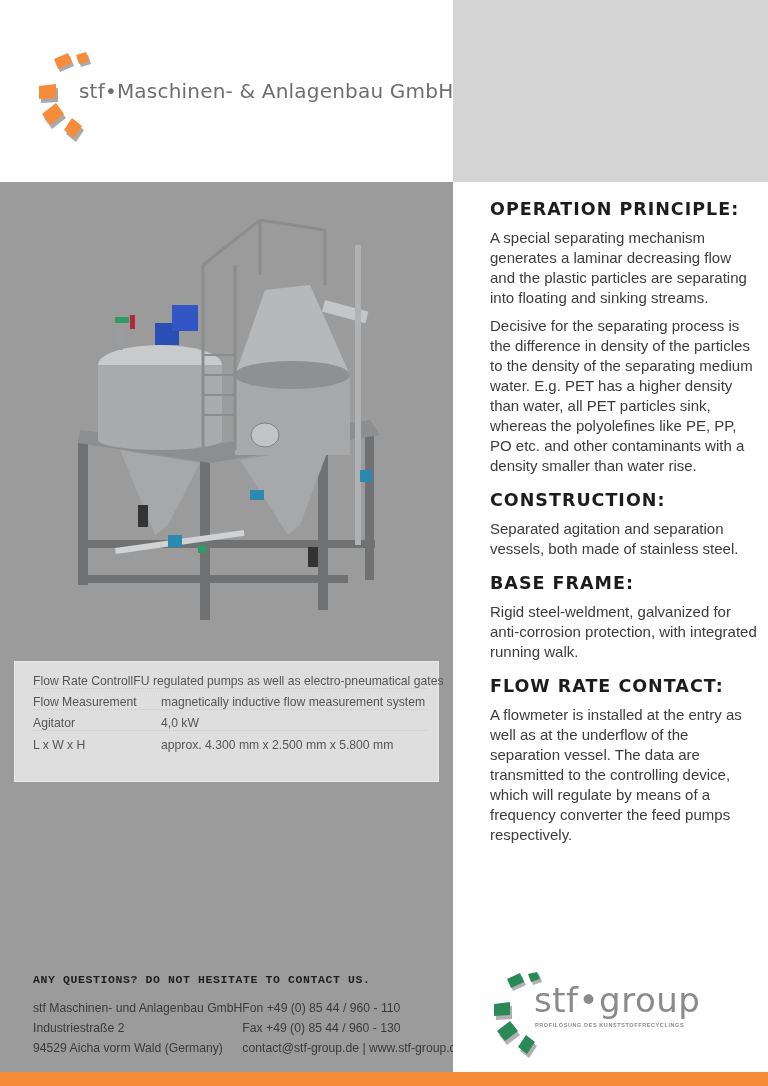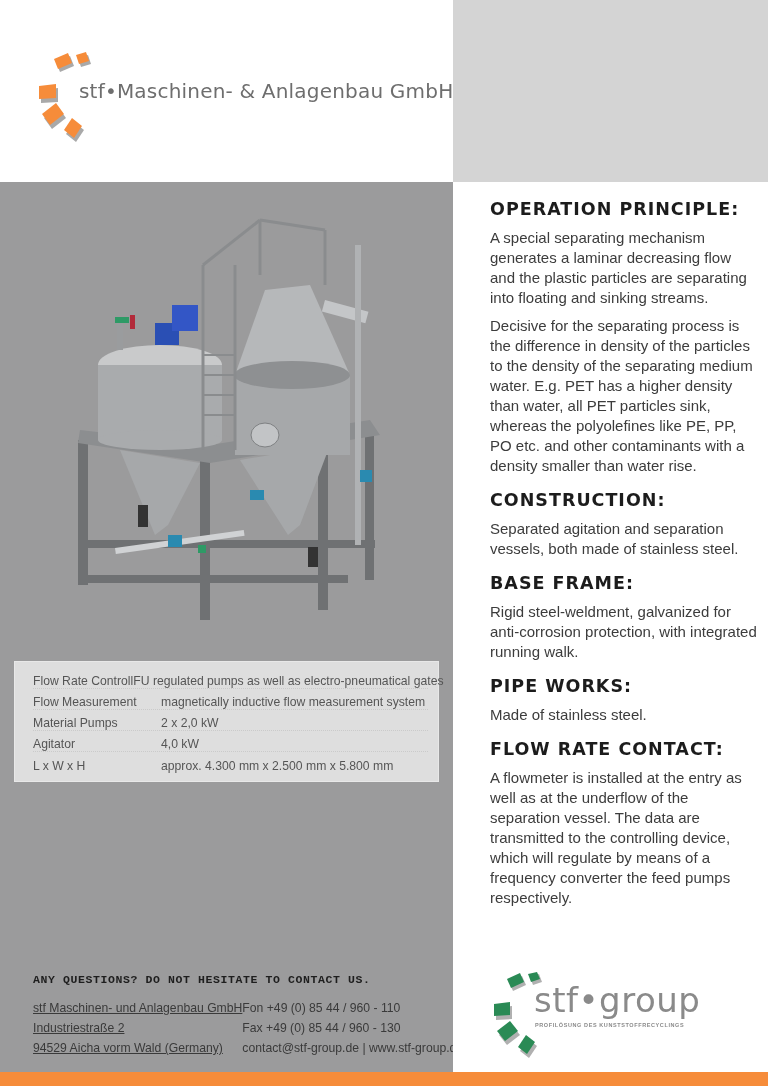--- a/index.html
+++ b/index.html
@@ -20,21 +20,21 @@
 
   .spec-table { position: absolute; left: 14px; top: 661px; width: 425px; height: 121px; background: #dedede; border: 1px solid #e8e8e8; padding: 6px 10px 0 18px; }
   .spec-row { display: flex; height: 21px; align-items: flex-end; border-bottom: 1px dotted #cacaca; font-size: 12.2px; color: #555; font-family: "Liberation Sans", sans-serif; }
   .spec-row:last-child { border-bottom: none; }
   .spec-key { width: 128px; white-space: nowrap; }
   .spec-val { flex: 1; white-space: nowrap; }
 
   .contact { position: absolute; left: 33px; top: 973px; width: 420px; }
   .contact-title { font-size: 11.5px; font-weight: bold; color: #1e1e1e; letter-spacing: 0.6px; white-space: nowrap; margin-bottom: 12px; font-family: Liberation Mono, monospace; }
   .contact-cols { display: flex; font-size: 12.2px; color: #3a3a3a; line-height: 20px; white-space: nowrap; }
-  .contact-col1 { width: 210px; text-decoration: underline; }
+  .contact-col1 { width: 210px; }
 
   .sections { position: absolute; left: 490px; top: 199px; width: 270px; }
   .section h2 { font-family: "DejaVu Sans", sans-serif; font-weight: bold; font-size: 17.5px; letter-spacing: 1px; color: #1c1c1c; margin-bottom: 9px; white-space: nowrap; }
   .section p { font-size: 15px; line-height: 20px; color: #3c3c3c; margin-bottom: 8px; }
   .section { margin-bottom: 14px; }
 
   .group-logo { position: absolute; left: 492px; top: 972px; width: 200px; height: 90px; }
   .group-mark { position: absolute; left: 0; top: 0; width: 56px; height: 88px; }
   .group-text { position: absolute; left: 42px; top: 8px; font-size: 34px; color: #8a8a8a; font-family: "DejaVu Sans", sans-serif; letter-spacing: 0.5px; white-space: nowrap; }
   .group-tag { position: absolute; left: 43px; top: 50px; font-size: 5.5px; color: #8a8a8a; letter-spacing: 0.6px; font-weight: bold; white-space: nowrap; }
@@ -130,24 +130,20 @@
 <div class="spec-table">
   <div class="spec-row">
     <span class="spec-key">Flow Rate Controll</span>
     <span class="spec-val">FU regulated pumps as well as electro-pneumatical gates</span>
   </div>
   <div class="spec-row">
     <span class="spec-key">Flow Measurement</span>
     <span class="spec-val">magnetically inductive flow measurement system</span>
   </div>
   <div class="spec-row">
-    <span class="spec-key">Material Pumps</span>
-    <span class="spec-val">2 x 2,0 kW</span>
-  </div>
-  <div class="spec-row">
     <span class="spec-key">Agitator</span>
     <span class="spec-val">4,0 kW</span>
   </div>
   <div class="spec-row">
     <span class="spec-key">L x W x H</span>
     <span class="spec-val">approx. 4.300 mm x 2.500 mm x 5.800 mm</span>
   </div>
 </div>
 
 <div class="contact">
@@ -176,24 +172,20 @@
     <p>A special separating mechanism generates a laminar decreasing flow and the plastic particles are separating into floating and sinking streams.</p>
     <p>Decisive for the separating process is the difference in density of the particles to the density of the separating medium water. E.g. PET has a higher density than water, all PET particles sink, whereas the polyolefines like PE, PP, PO etc. and other contaminants with a density smaller than water rise.</p>
   </div>
   <div class="section">
     <h2>CONSTRUCTION:</h2>
     <p>Separated agitation and separation vessels, both made of stainless steel.</p>
   </div>
   <div class="section">
     <h2>BASE FRAME:</h2>
     <p>Rigid steel-weldment, galvanized for anti-corrosion protection, with integrated running walk.</p>
-  </div>
-  <div class="section">
-    <h2>PIPE WORKS:</h2>
-    <p>Made of stainless steel.</p>
   </div>
   <div class="section">
     <h2>FLOW RATE CONTACT:</h2>
     <p>A flowmeter is installed at the entry as well as at the underflow of the separation vessel. The data are transmitted to the controlling device, which will regulate by means of a frequency converter the feed pumps respectively.</p>
   </div>
 </div>
 
 <div class="group-logo">
   <svg class="group-mark" viewBox="0 0 56 88">
     <g fill="#b0b0b0">

